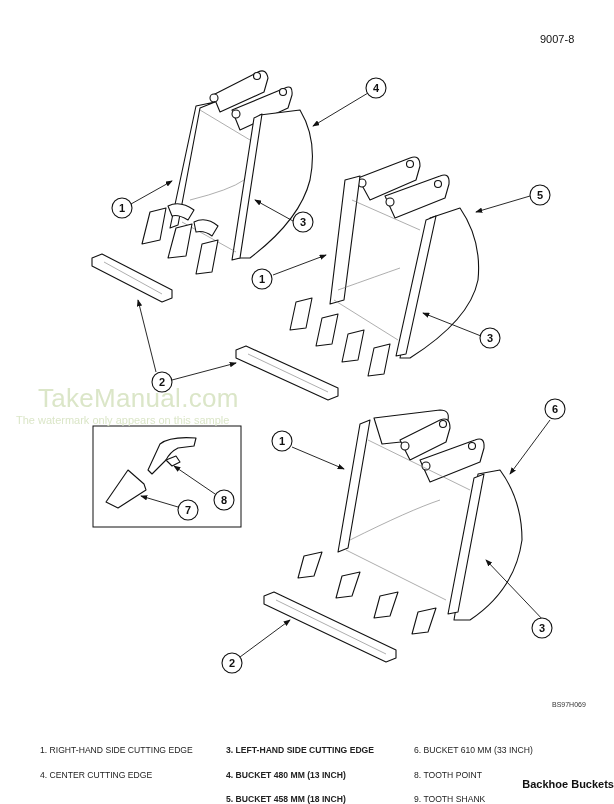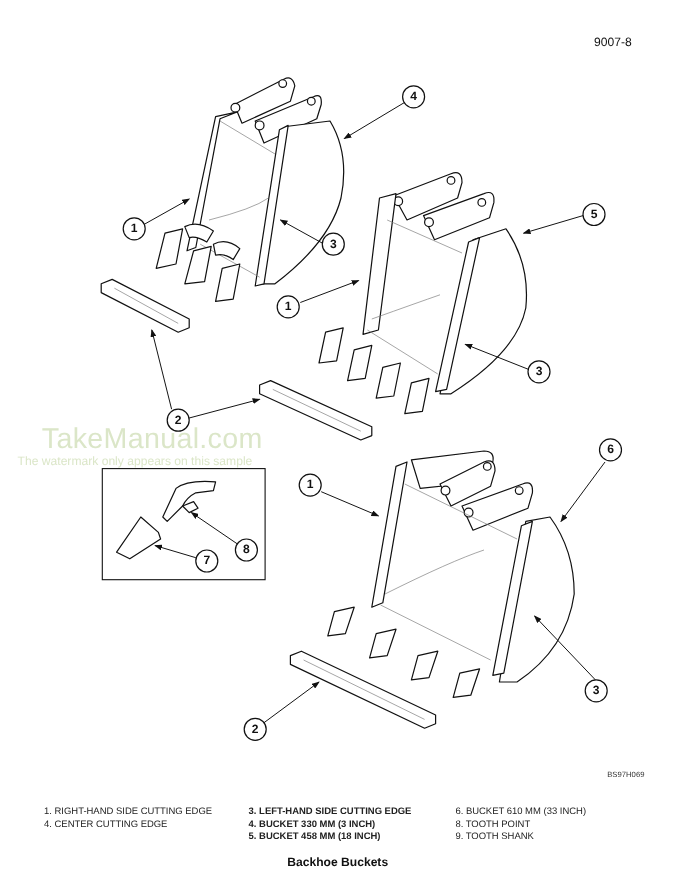--- a/index.html
+++ b/index.html
@@ -9,22 +9,22 @@
     svg.drawing { position: absolute; left: 0; top: 0; }
     .callout circle { fill: #fff; stroke: #111; stroke-width: 1.1; }
     .callout text { font-family: "Liberation Sans", sans-serif; font-size: 11px; font-weight: bold; fill: #111; text-anchor: middle; dominant-baseline: central; }
     .leader { stroke: #111; stroke-width: 0.9; fill: none; }
     .part { fill: #fff; stroke: #111; stroke-width: 1.1; stroke-linejoin: round; }
     .thin { fill: none; stroke: #777; stroke-width: 0.6; }
     .watermark { position: absolute; left: 12px; top: 383px; font-size: 26px; color: #dbe6c8; letter-spacing: 0.3px; margin-left: 26px; }
     .watermark-sub { position: absolute; left: 16px; top: 414px; font-size: 11px; color: #dbe6c8; }
     .drawing-id { position: absolute; left: 552px; top: 701px; font-size: 7px; color: #333; }
     .legend { position: absolute; top: 732px; font-size: 8.6px; line-height: 11.5px; color: #222; }
-    .legend div { white-space: nowrap; }
-    .caption { position: absolute; left: 0; width: 614px; top: 778px; text-align: center; font-size: 11px; font-weight: bold; }
+    .legend div { white-space: nowrap; margin-top: 13px; }
+    .caption { position: absolute; left: 0; width: 614px; top: 778px; text-align: right; font-size: 11px; font-weight: bold; }
   </style>
 </head>
 <body>
 
 <div class="page-number">9007-8</div>
 
 <svg class="drawing" width="614" height="720" viewBox="0 0 614 720">
   <defs>
     <marker id="arr" markerWidth="8" markerHeight="6" refX="7" refY="3" orient="auto">
       <path d="M0,0 L8,3 L0,6 z" fill="#111"></path>
@@ -172,21 +172,21 @@
 <div class="watermark-sub">The watermark only appears on this sample</div>
 
 <div class="drawing-id">BS97H069</div>
 
 <div class="legend" style="left:40px;">
   <div>1.  RIGHT-HAND SIDE CUTTING EDGE</div>
   <div>4.  CENTER CUTTING EDGE</div>
 </div>
 <div class="legend" style="left:226px;font-weight:bold;">
   <div>3.  LEFT-HAND SIDE CUTTING EDGE</div>
-  <div>4.  BUCKET 330 MM (3 INCH)</div>
+  <div>4.  BUCKET 480 MM (13 INCH)</div>
   <div>5.  BUCKET 458 MM (18 INCH)</div>
 </div>
 <div class="legend" style="left:414px;">
   <div>6.  BUCKET 610 MM (33 INCH)</div>
   <div>8.  TOOTH POINT</div>
   <div>9.  TOOTH SHANK</div>
 </div>
 
 <div class="caption">Backhoe Buckets</div>
 

